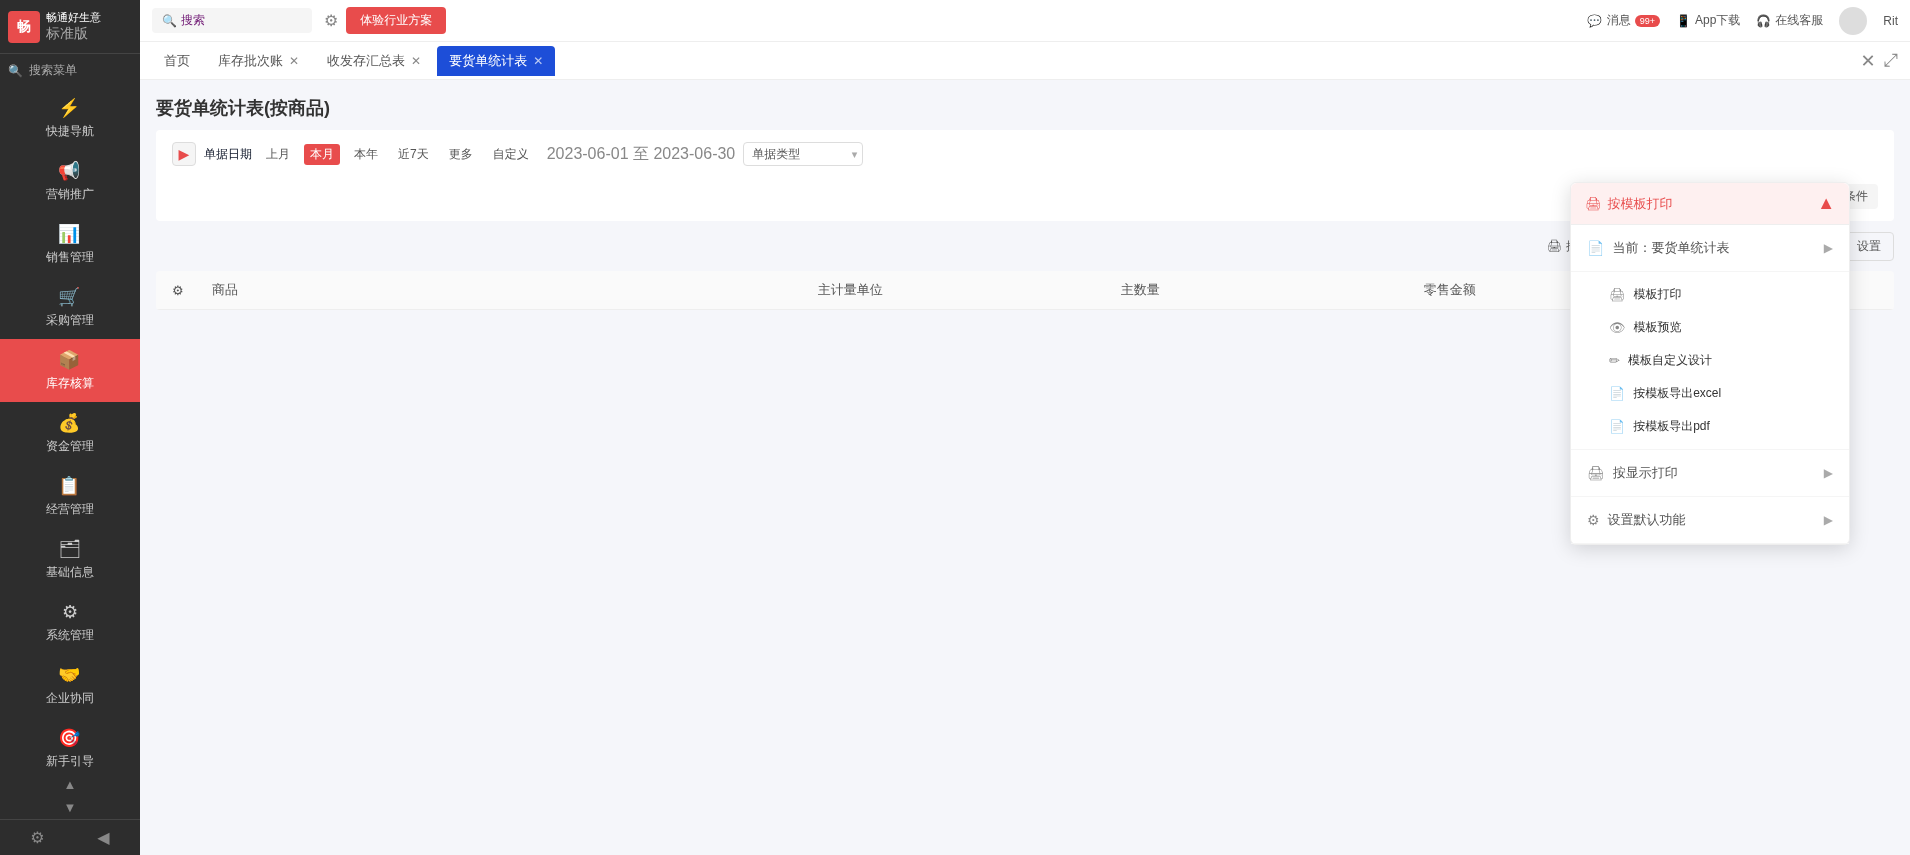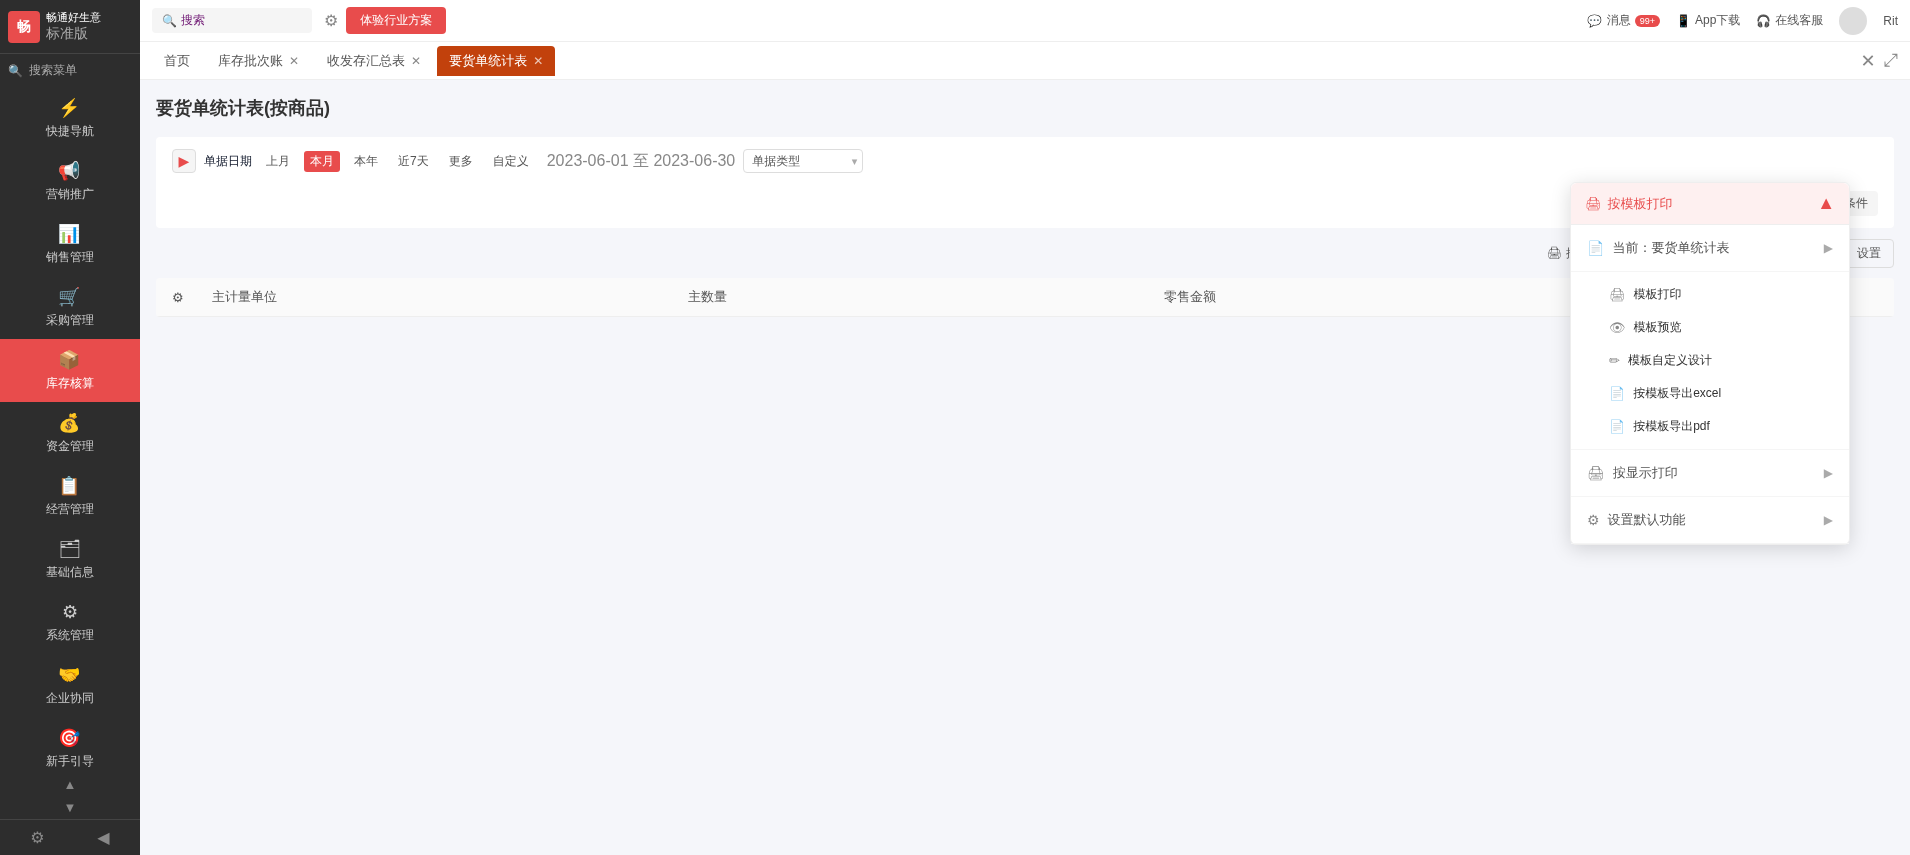--- a/index.html
+++ b/index.html
@@ -162,40 +162,40 @@
       display: flex;
       align-items: center;
       padding: 6px 12px;
       border-radius: 4px 4px 0 0;
       font-size: 13px;
       cursor: pointer;
       gap: 6px;
       color: #555;
     }
     .tab.active {
-      background: #c2410c;
+      background: #1d4ed8;
       color: #fff;
     }
     .tab-close { font-size: 12px; color: inherit; opacity: 0.7; }
     .tab-home { color: #555; }
 
     
     .page-content {
       flex: 1;
       overflow: auto;
       padding: 16px;
       background: #f5f6fa;
       position: relative;
     }
 
     .page-title {
       font-size: 18px;
       font-weight: 600;
       color: #333;
-      margin-bottom: 17px;
+      margin-bottom: 10px;
     }
 
     
     .filter-bar {
       background: #fff;
       border-radius: 4px;
       padding: 12px 16px;
       margin-bottom: 10px;
       display: flex;
       align-items: center;
@@ -581,20 +581,21 @@
       </button>
       <button class="action-btn-primary">查询</button>
       <button class="action-btn-secondary">设置</button>
     </div>
 
     <div class="data-table">
       <div class="table-header">
         <div class="col-check">
           <span>⚙</span>
         </div>
+        <div class="col-product">商品</div>
         <div class="col-unit">主计量单位</div>
         <div class="col-qty">主数量</div>
         <div class="col-amount">零售金额</div>
       </div>
     </div>
 
     <div class="dropdown-overlay">
       <div class="dropdown-header">
         <div class="dropdown-header-left">
           <span>🖨</span>

